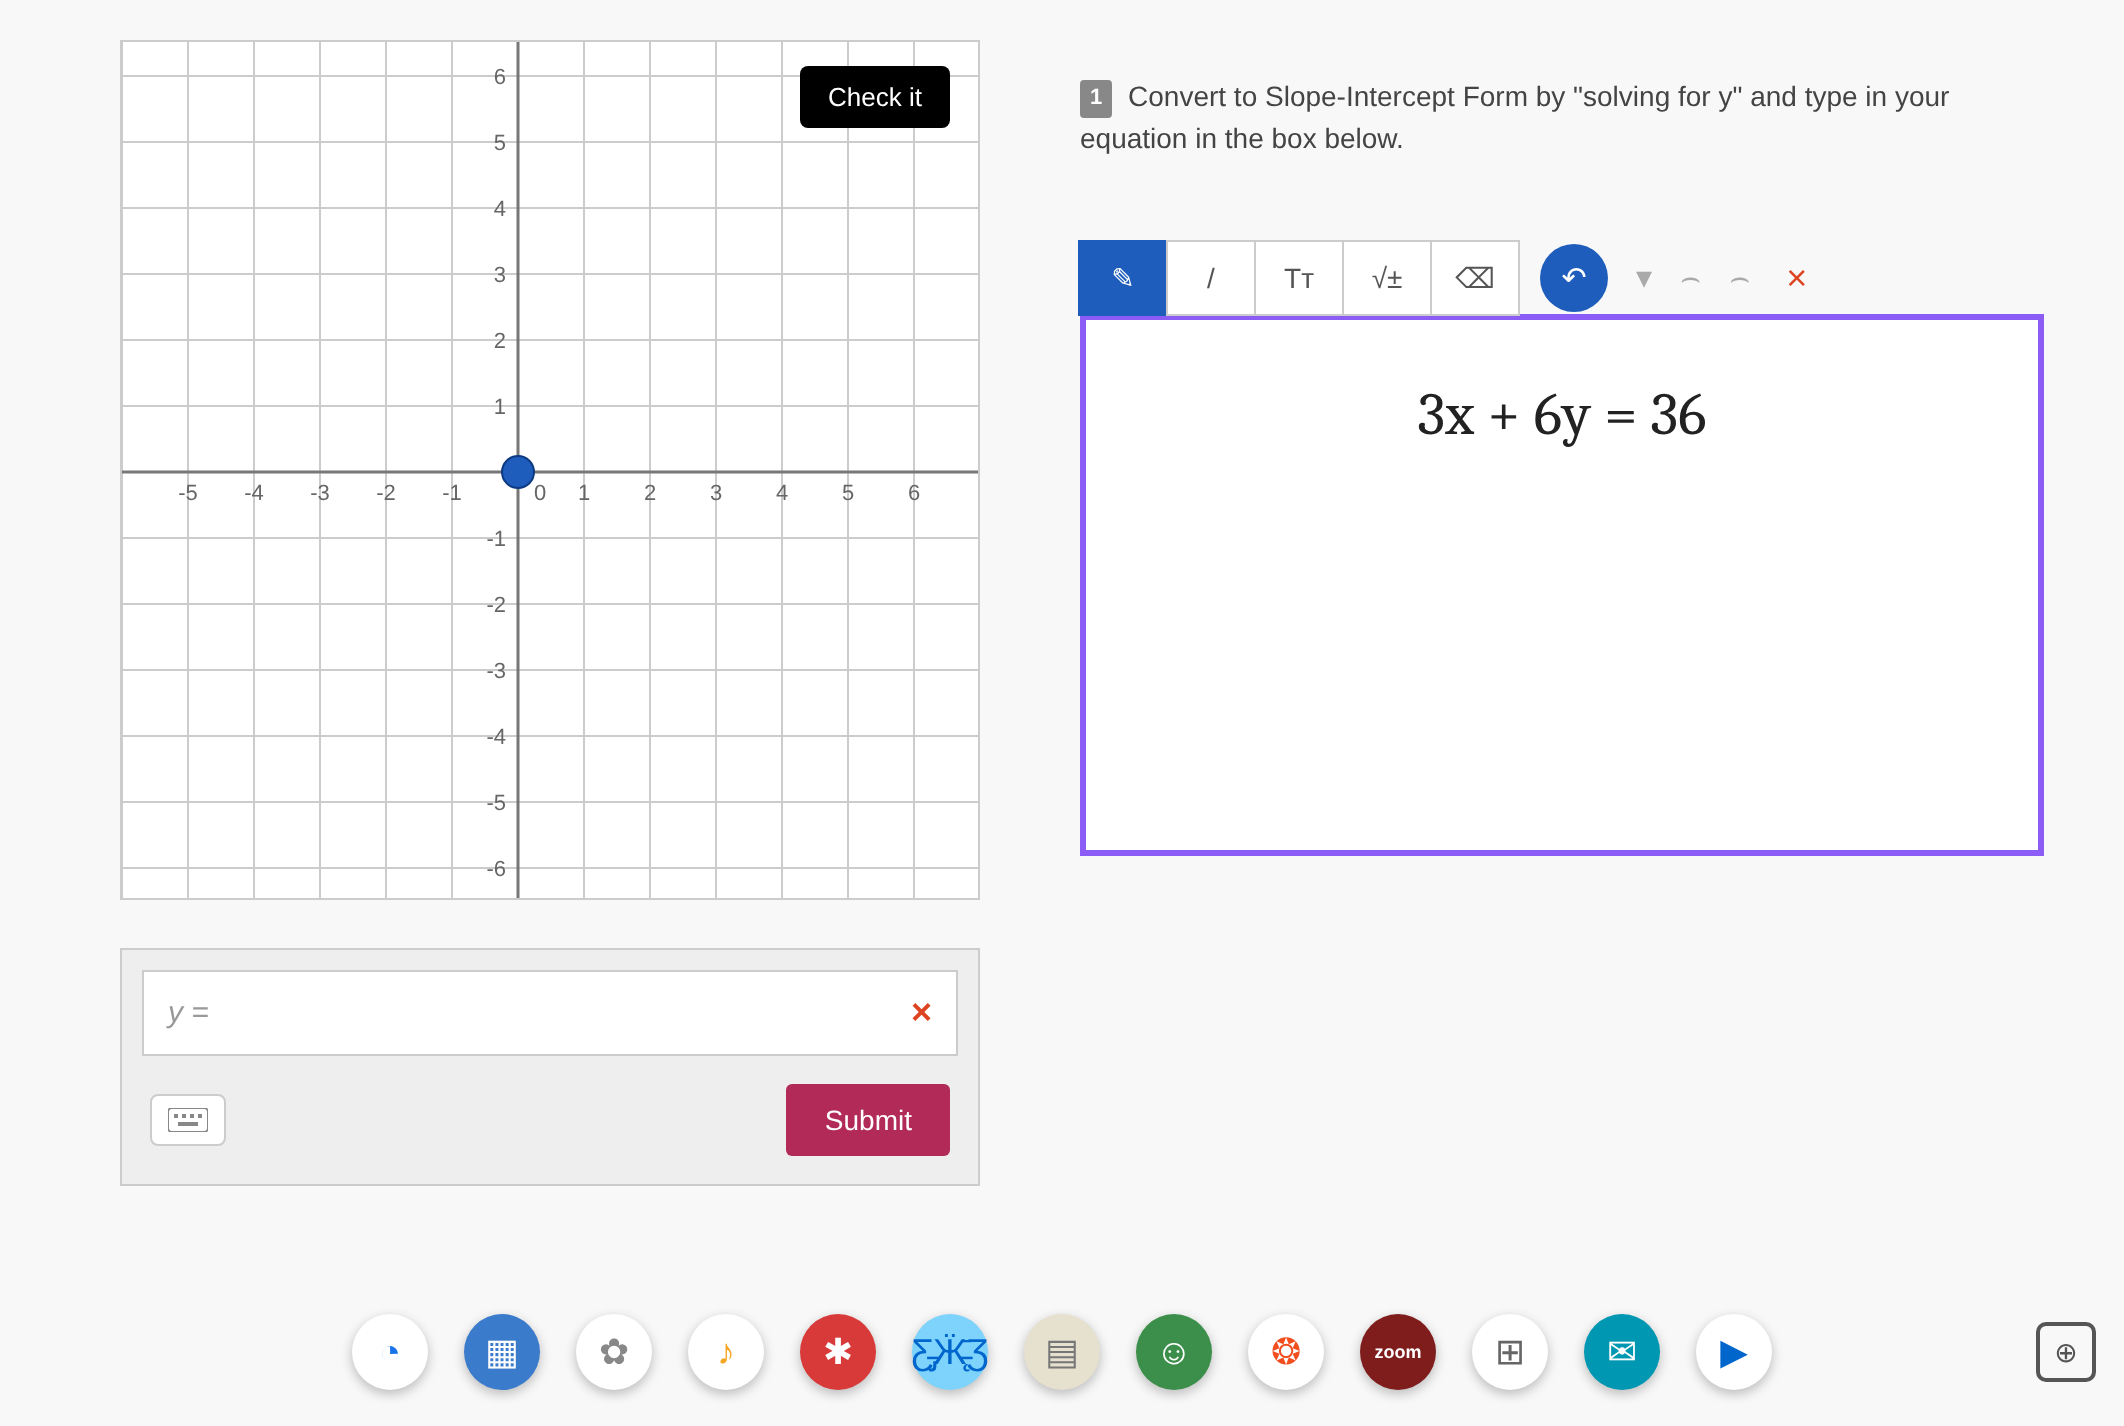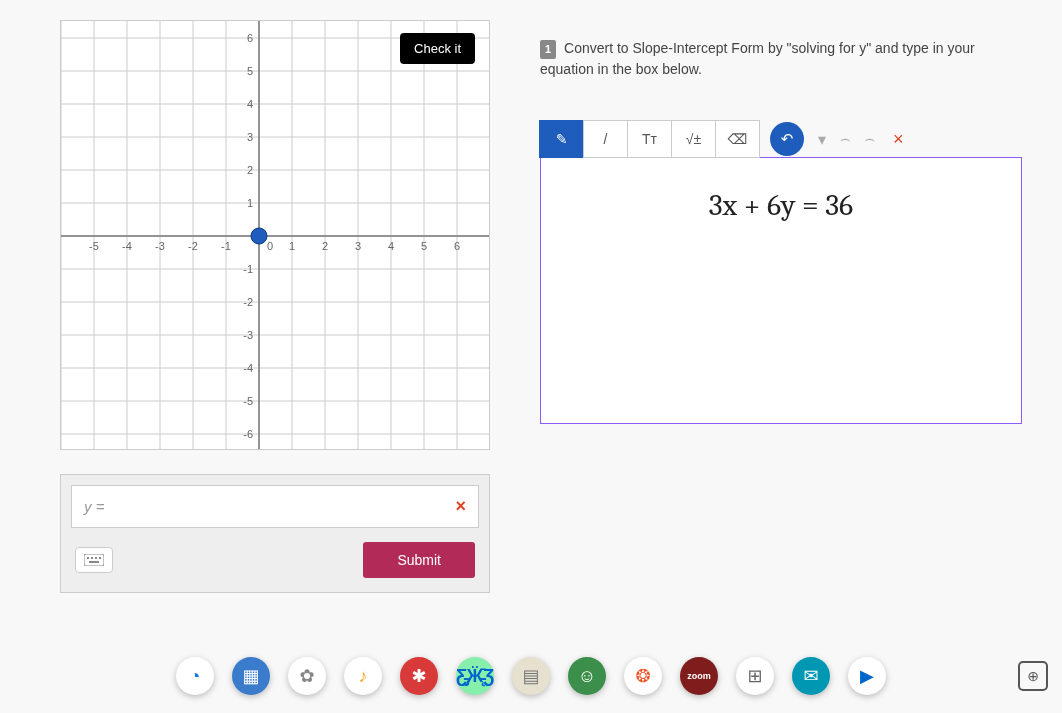--- a/index.html
+++ b/index.html
@@ -67,21 +67,21 @@
       padding: 0 4px 4px 4px;
     }
     .kb-btn {
       background:#fff; border:1px solid #ccc; padding:6px 8px; border-radius:4px;
       font-size:14px; cursor:pointer; display:inline-flex; align-items:center;
     }
     .submit-btn {
       background:#b12a58;
       color:#fff;
       border:none;
-      padding:10px 34px;
+      padding:10px 19px;
       font-size:14px;
       border-radius:3px;
       cursor:pointer;
     }
 
     
     .right-col { flex:1; padding-top:18px; }
     .instr { font-size:14px; color:#444; line-height:1.5; margin-bottom:18px; }
     .step-badge {
       display:inline-block;
@@ -115,21 +115,21 @@
     .tb-btn.active { background:#1e5dbb; color:#fff; border-color:#1e5dbb;}
     .tb-round {
       width:34px; height:34px; border-radius:50%;
       background:#1e5dbb; color:#fff;
       display:inline-flex; align-items:center; justify-content:center;
       margin-left:10px; font-size:15px; cursor:pointer;
     }
     .tb-icon { color:#aaa; font-size:16px; margin-left:14px; cursor:pointer;}
     .tb-close { color:#d42; font-size:18px; margin-left:18px; cursor:pointer;}
     .eq-box {
-      border:1px solid #8b5cf6;
+      border:3px solid #8b5cf6;
       background:#fff;
       padding:30px 20px 200px 20px;
       margin-top:-1px;
       font-family: "Cambria", "Times New Roman", serif;
       font-size:30px;
       text-align:center;
       color:#222;
     }
 
     
@@ -285,21 +285,21 @@
     <div class="eq-box">3x + 6y = 36</div>
   </div>
 </div>
 
 <div class="taskbar" id="dock">
     <div class="dock-icon" style="background: rgb(255, 255, 255); color: rgb(26, 115, 232);">◔</div>
     <div class="dock-icon" style="background: rgb(59, 123, 204); color: rgb(255, 255, 255);">▦</div>
     <div class="dock-icon" style="background: rgb(255, 255, 255); color: rgb(136, 136, 136);">✿</div>
     <div class="dock-icon" style="background: rgb(255, 255, 255); color: rgb(245, 166, 35);">♪</div>
     <div class="dock-icon" style="background: rgb(216, 58, 58); color: rgb(255, 255, 255);">✱</div>
-    <div class="dock-icon" style="background: #86efac; color: rgb(0, 102, 204); font-weight: bold;">Ƹ̵̡Ӝ̵̨̄Ʒ</div>
+    <div class="dock-icon" style="background: #7dd3fc; color: rgb(0, 102, 204);">Ƹ̵̡Ӝ̵̨̄Ʒ</div>
     <div class="dock-icon" style="background: rgb(230, 224, 206); color: rgb(119, 119, 119);">▤</div>
     <div class="dock-icon" style="background: rgb(60, 143, 74); color: rgb(255, 255, 255);">☺</div>
     <div class="dock-icon" style="background: rgb(255, 255, 255); color: rgb(242, 78, 30);">❂</div>
     <div class="dock-icon" style="background: #7f1d1d; color: rgb(255, 255, 255); font-size: 9px; font-weight: bold;">zoom</div>
     <div class="dock-icon" style="background: rgb(255, 255, 255); color: rgb(102, 102, 102);">⊞</div>
     <div class="dock-icon" style="background: rgb(0, 151, 178); color: rgb(255, 255, 255);">✉</div>
     <div class="dock-icon" style="background: rgb(255, 255, 255); color: rgb(0, 102, 204);">▶</div>
   </div>
 <div class="tray">⊕</div>
 

